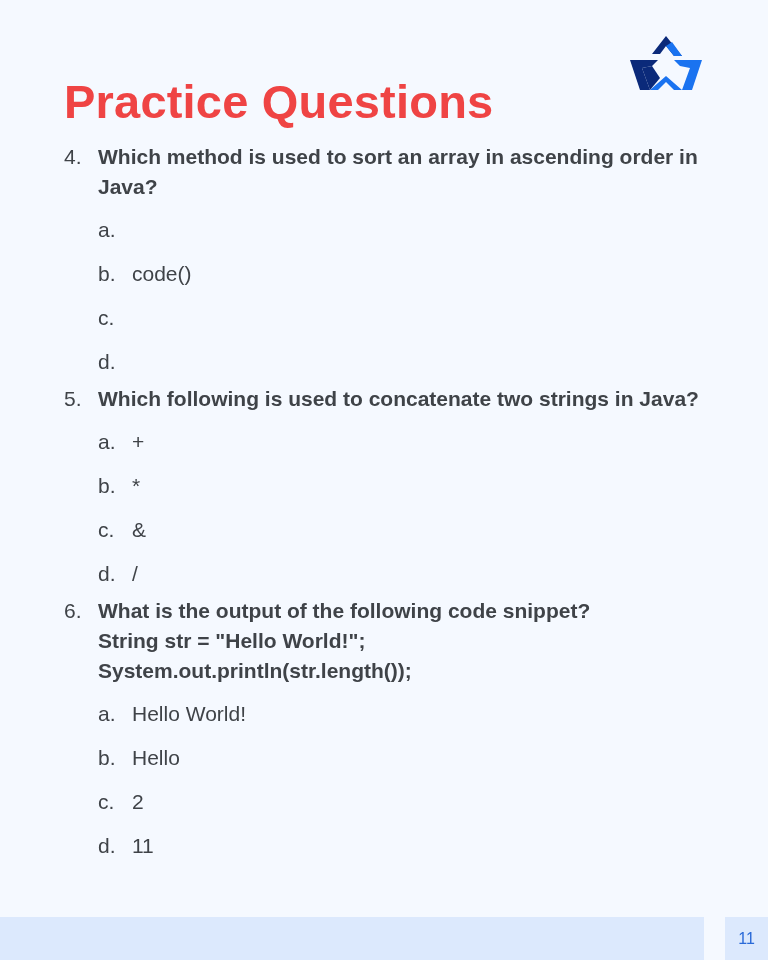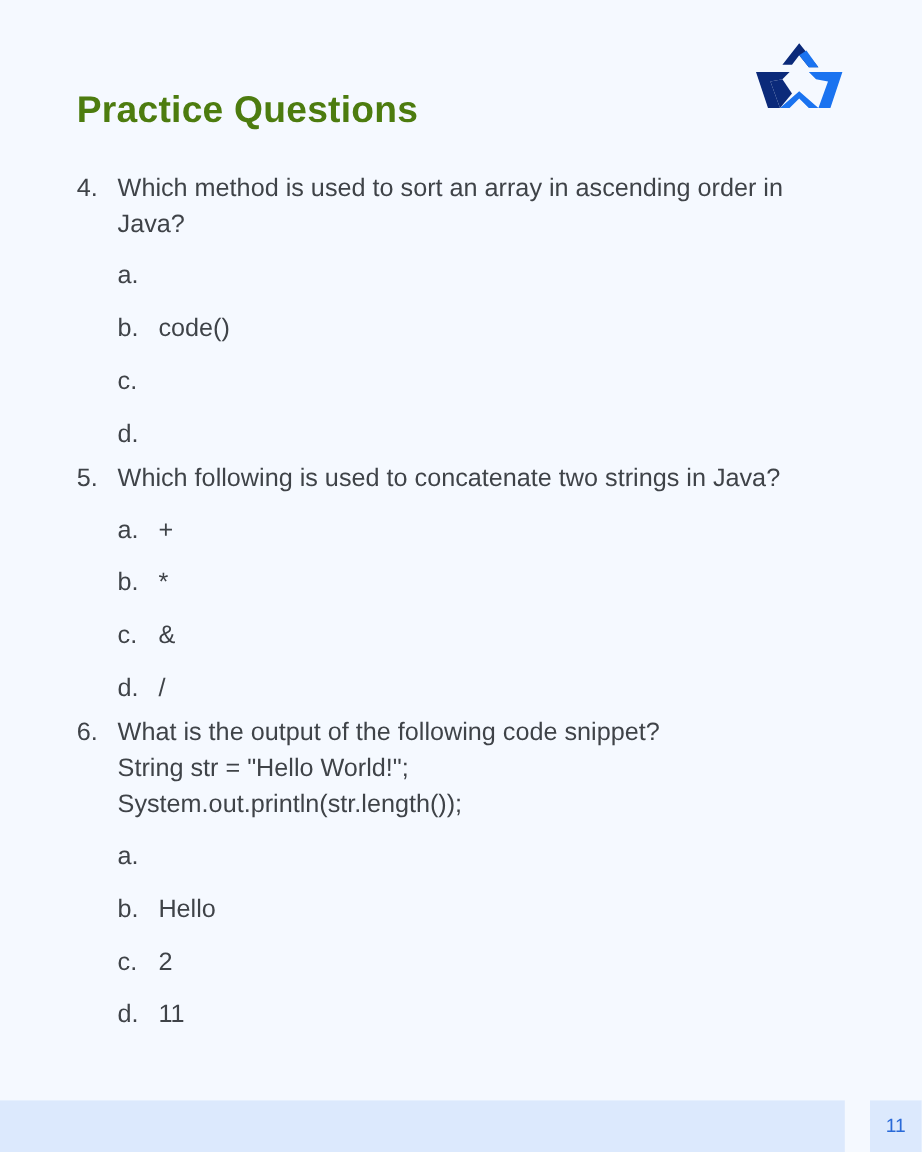--- a/index.html
+++ b/index.html
@@ -4,28 +4,28 @@
 <style>
   html, body { margin:0; padding:0; }
   body {
     width:768px; height:960px; position:relative; overflow:hidden;
     background:#f5f9ff;
     font-family:"Liberation Sans", sans-serif;
     color:#3f4348;
   }
   .title {
     position:absolute; left:64px; top:74px;
-    font-size:31px; font-weight:bold; color:#4d7c0f;
+    font-size:47px; font-weight:bold; color:#ef4444;
     letter-spacing:0.2px;
   }
   .logo { position:absolute; left:628px; top:34px; width:76px; height:60px; }
   .content { position:absolute; left:64px; top:142px; width:640px; }
   .q { display:flex; font-size:21px; line-height:30px; margin-bottom:6px; }
   .q .num { width:34px; flex:none; }
-  .q .text { flex:1; white-space:pre-line; }
+  .q .text { flex:1; white-space:pre-line;font-weight:bold; }
   .opts { margin-left:34px; }
   .opt { display:flex; font-size:21px; line-height:30px; height:44px; align-items:center; }
   .opt .ol { width:34px; flex:none; }
   .footer-bar { position:absolute; left:0; top:917px; width:704px; height:43px; background:#dce9fd; }
   .page-box { position:absolute; left:725px; top:917px; width:43px; height:43px; background:#dce9fd;
     display:flex; align-items:center; justify-content:center; color:#2a6ad8; font-size:16px; }
 </style>
 </head>
 <body>
 
@@ -92,20 +92,21 @@
   <div>
     <div class="q">
       <span class="num">6.</span>
       <span class="text">What is the output of the following code snippet?
 String str = "Hello World!";
 System.out.println(str.length());</span>
     </div>
     <div class="opts">
       <div class="opt">
           <span class="ol">a.</span>
+          <span>Hello World!</span>
         </div>
       <div class="opt">
           <span class="ol">b.</span>
           <span>Hello</span>
         </div>
       <div class="opt">
           <span class="ol">c.</span>
           <span>2</span>
         </div>
       <div class="opt">

